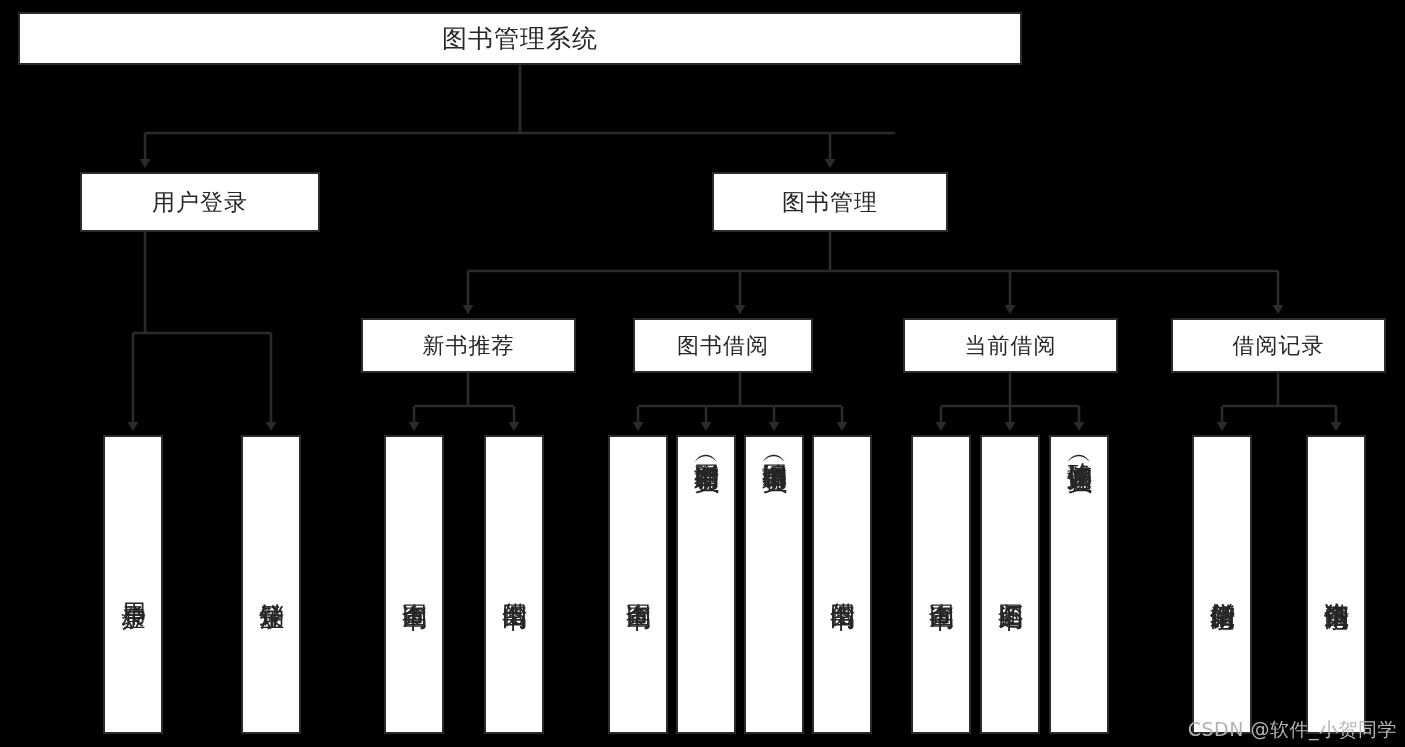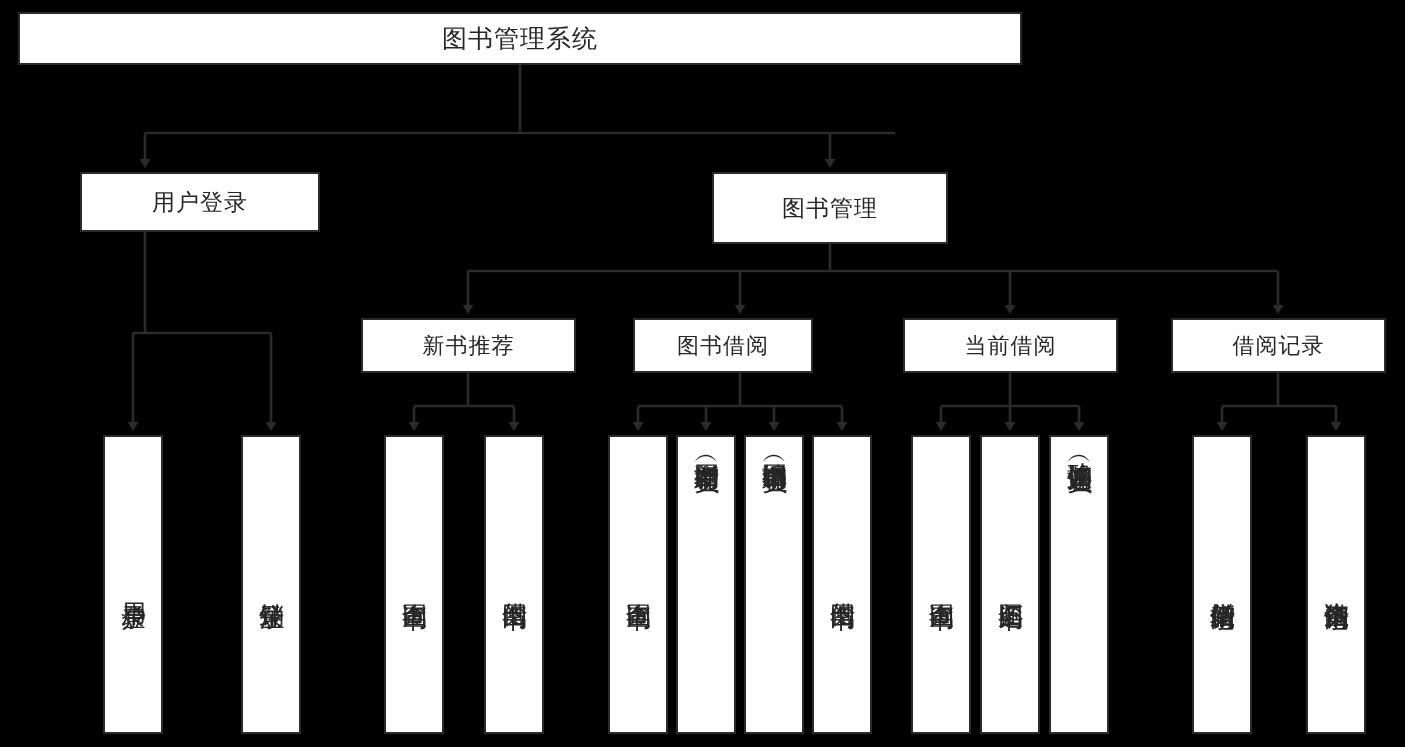--- a/index.html
+++ b/index.html
@@ -130,21 +130,21 @@
     </g>
   </svg>
 
   <div class="node root" style="left:18px; top:12px; width:1004px; height:53px;">
     <span>图书管理系统</span>
   </div>
 
   <div class="node lvl1" style="left:80px; top:172px; width:240px; height:60px;">
     <span>用户登录</span>
   </div>
-  <div class="node lvl1" style="left:712px; top:172px; width:236px; height:72px;">
+  <div class="node lvl1" style="left:712px; top:172px; width:236px; height:60px;">
     <span>图书管理</span>
   </div>
 
   <div class="node lvl2" style="left:361px; top:318px; width:215px; height:55px;">
     <span>新书推荐</span>
   </div>
   <div class="node lvl2" style="left:633px; top:318px; width:180px; height:55px;">
     <span>图书借阅</span>
   </div>
   <div class="node lvl2" style="left:903px; top:318px; width:215px; height:55px;">
@@ -191,14 +191,15 @@
     <span class="vtext">确认归还（管理员）</span>
   </div>
 
   <div class="node leaf center" style="left:1192px; top:435px; width:60px; height:299px;">
     <span class="vtext">新增借阅记录</span>
   </div>
   <div class="node leaf center" style="left:1306px; top:435px; width:60px; height:299px;">
     <span class="vtext">查询借阅记录</span>
   </div>
 
+  <div class="watermark">CSDN @软件_小贺同学</div>
 
 </div>
 
 </body></html>

